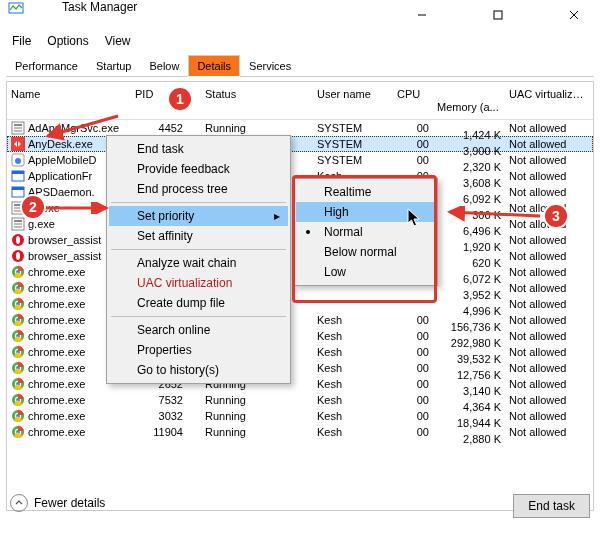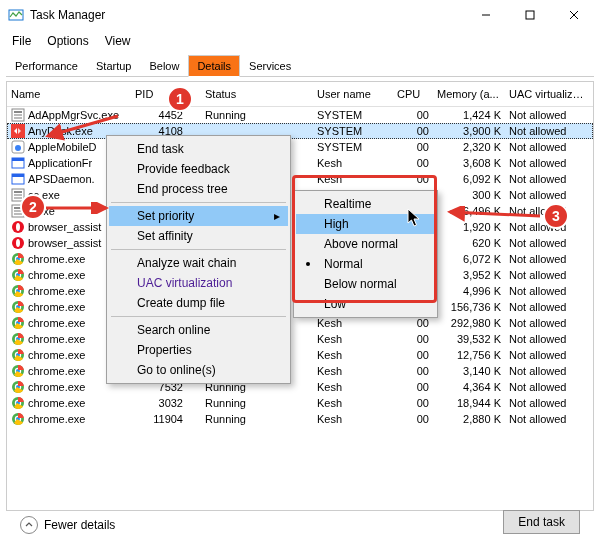--- a/index.html
+++ b/index.html
@@ -1,20 +1,20 @@
 <!DOCTYPE html>
 <html><head>
 <meta charset="utf-8">
 <style>
   * { box-sizing: border-box; font-family: "Segoe UI", Tahoma, sans-serif; }
   html, body { margin: 0; padding: 0; }
   body { width: 600px; height: 534px; background: #fff; overflow: hidden; position: relative; font-size: 12px; color: #000; }
 
   
-  .titlebar { display: flex; align-items: center; height: 30px; padding: 0 4px 0 8px; }
+  .titlebar { display: flex; height: 30px; padding: 0 4px 0 8px; gap: 32px; }
   .titlebar .appicon { width: 16px; height: 16px; margin-right: 6px; }
   .titlebar .title { font-size: 12px; flex: 1; }
   .winbtn { width: 44px; height: 30px; display: flex; align-items: center; justify-content: center; }
   .winbtn svg { width: 10px; height: 10px; stroke: #000; stroke-width: 1; fill: none; }
 
   
   .menubar { display: flex; padding: 2px 4px; font-size: 12px; }
   .menubar .mitem { padding: 2px 8px; }
 
   
@@ -33,35 +33,35 @@
   .cell { padding: 0 4px; overflow: hidden; white-space: nowrap; text-overflow: ellipsis; display: flex; align-items: center; height: 100%; }
   .cell.num { justify-content: flex-end; }
   .icon-placeholder { width: 14px; height: 14px; margin-right: 3px; flex-shrink: 0; }
 
   
   .c-name { width: 124px; }
   .c-pid  { width: 56px; justify-content: flex-end; }
   .c-stat { width: 126px; }
   .c-user { width: 80px; }
   .c-cpu  { width: 40px; justify-content: flex-end; }
-  .c-mem  { width: 72px; justify-content: flex-end; }
+  .c-mem  { width: 72px; justify-content: flex-end; margin-top: 13px; }
   .c-uac  { width: 84px; }
 
   
-  .footer { position: absolute; bottom: 0; left: 0; right: 0; height: 40px; display: flex; align-items: flex-end; padding: 0 20px; border-top: 0px; }
+  .footer { position: absolute; bottom: 0; left: 0; right: 0; height: 40px; display: flex; align-items: flex-start; padding: 0 10px; border-top: 0px; }
   .fewer { display: flex; align-items: center; gap: 6px; }
   .fewer .circ { width: 18px; height: 18px; border: 1px solid #888; border-radius: 50%; display: flex; align-items: center; justify-content: center; }
   .footer .spacer { flex: 1; }
   .btn { border: 1px solid #999; background: #e1e1e1; padding: 4px 14px; font-size: 12px; }
 
   
   .ctxmenu { position: absolute; background: #f0f0f0; border: 1px solid #a0a0a0; box-shadow: 3px 3px 6px rgba(0,0,0,0.25); font-size: 12px; padding: 3px 2px; }
   .ctxitem { padding: 3px 26px 3px 28px; white-space: nowrap; position: relative; }
   .ctxitem.hover { background: #91c9f7; }
-  .ctxitem.disabled { color: #4c1d95; }
+  .ctxitem.disabled { color: #b91c1c; }
   .ctxsep { height: 1px; background: #c0c0c0; margin: 3px 2px; }
   .ctxitem .sub-arrow { position: absolute; right: 8px; top: 50%; transform: translateY(-50%); }
   .submenu { position: absolute; left: 100%; top: 0; }
   .submenu .ctxitem.selected { background: #91c9f7; }
   .submenu .bullet { position: absolute; left: 10px; top: 50%; transform: translateY(-50%); width: 4px; height: 4px; background: #000; border-radius: 50%; }
 
   
   .callout { position: absolute; width: 26px; height: 26px; background: #e0362c; border-radius: 50%; color: #fff; font-weight: bold; font-size: 14px; display: flex; align-items: center; justify-content: center; border: 2px solid #fff; z-index: 50; }
   .arrow { position: absolute; z-index: 40; }
   .redbox { position: absolute; border: 3px solid #e0362c; border-radius: 4px; z-index: 30; }
@@ -476,37 +476,36 @@
   </div>
   <div class="spacer"></div>
   <button class="btn">End task</button>
 </div>
 
 <div class="ctxmenu" id="ctxmenu" style="left:106px; top:135px; width:185px;">
     <div class="ctxitem">End task</div>
     <div class="ctxitem">Provide feedback</div>
     <div class="ctxitem">End process tree</div>
     <div class="ctxsep"></div>
-    <div class="ctxitem hover">Set priority<span class="sub-arrow">▸</span><div class="ctxmenu submenu" style="left: 184px; top: -28px; width: 145px; margin-top: 12px;">
+    <div class="ctxitem hover">Set priority<span class="sub-arrow">▸</span><div class="ctxmenu submenu" style="left: 184px; top: -28px; width: 145px;">
         <div class="ctxitem">Realtime</div>
         <div class="ctxitem selected">High</div>
-        <div class="ctxitem">Above normal</div>
         <div class="ctxitem">Normal<span class="bullet"></span></div>
         <div class="ctxitem">Below normal</div>
         <div class="ctxitem">Low</div>
       </div></div>
     <div class="ctxitem">Set affinity</div>
     <div class="ctxsep"></div>
     <div class="ctxitem">Analyze wait chain</div>
     <div class="ctxitem disabled">UAC virtualization</div>
     <div class="ctxitem">Create dump file</div>
     <div class="ctxsep"></div>
     <div class="ctxitem">Search online</div>
     <div class="ctxitem">Properties</div>
-    <div class="ctxitem">Go to online(s)</div>
+    <div class="ctxitem">Go to history(s)</div>
   </div>
 
 <div class="redbox" style="left:292px; top:175px; width:145px; height:128px;"></div>
 
 <svg class="arrow" style="left:40px; top:114px;" width="80" height="28">
   <defs>
       <marker id="ah1" markerWidth="6" markerHeight="6" refX="5" refY="3" orient="auto">
         <path d="M0,0 L6,3 L0,6 Z" fill="#e0362c"></path>
       </marker>
     </defs>

